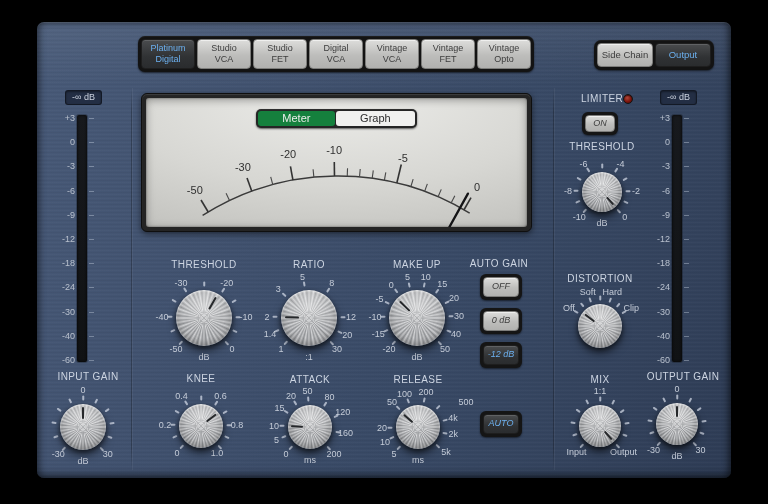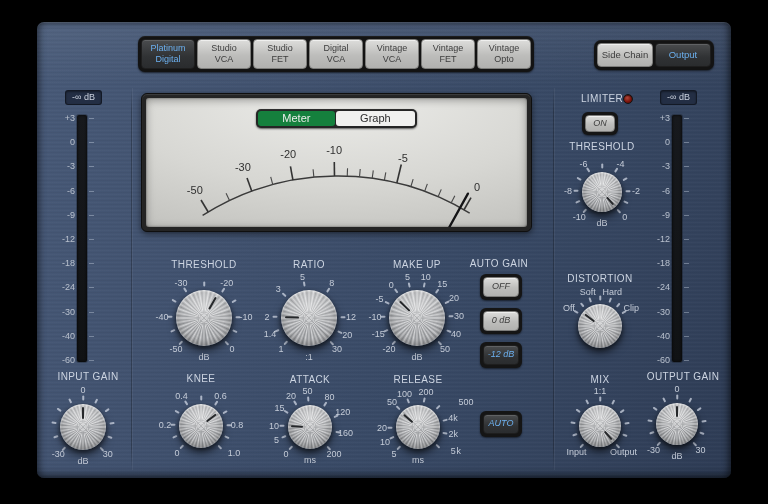--- a/index.html
+++ b/index.html
@@ -305,21 +305,21 @@
         <b></b>
       </div>
     </div>
   <div class="knob" style="left: 179px; top: 404px; height: 44px; width: 44px;">
       <span class="k-title" style="left: 22px; top: -26px;">KNEE</span>
       <span class="k-label" style="left: -2.0887px; top: 48.7532px;">0</span>
       <span class="k-label" style="left: -13.9781px; top: 20.7436px;">0.2</span>
       <span class="k-label" style="left: 2.39299px; top: -8.19214px;">0.4</span>
       <span class="k-label" style="left: 41.607px; top: -8.19214px;">0.6</span>
       <span class="k-label" style="left: 57.9781px; top: 20.7436px;">0.8</span>
-      <span class="k-label" style="left: 55px; top: 48.7532px;">1.0</span>
+      <span class="k-label" style="left: 38px; top: 48.7532px;">1.0</span>
       <i class="k-tick" style="left: 3.26434px; top: 42.8081px; transform: translate(-50%, -50%) rotate(-138deg);"></i>
       <i class="k-tick" style="left: -5.98294px; top: 21.0228px; transform: translate(-50%, -50%) rotate(-88deg);"></i>
       <i class="k-tick" style="left: 6.75011px; top: -1.48278px; transform: translate(-50%, -50%) rotate(-33deg);"></i>
       <i class="k-tick" style="left: 37.2499px; top: -1.48278px; transform: translate(-50%, -50%) rotate(33deg);"></i>
       <i class="k-tick" style="left: 49.9829px; top: 21.0228px; transform: translate(-50%, -50%) rotate(88deg);"></i>
       <i class="k-tick" style="left: 40.7357px; top: 42.8081px; transform: translate(-50%, -50%) rotate(138deg);"></i>
       <i class="k-tick" style="left: -3.77414px; top: 32.9405px; transform: translate(-50%, -50%) rotate(-113deg);"></i>
       <i class="k-tick" style="left: -2.36996px; top: 8.21214px; transform: translate(-50%, -50%) rotate(-60.5deg);"></i>
       <i class="k-tick" style="left: 22px; top: -6px; transform: translate(-50%, -50%) rotate(0deg);"></i>
       <i class="k-tick" style="left: 46.37px; top: 8.21214px; transform: translate(-50%, -50%) rotate(60.5deg);"></i>
@@ -362,21 +362,21 @@
       <span class="k-unit" style="left: 22px; top: 55px;">ms</span>
       <span class="k-label" style="left: -2.0887px; top: 48.7532px;">5</span>
       <span class="k-label" style="left: -10.8876px; top: 36.6425px;">10</span>
       <span class="k-label" style="left: -13.9781px; top: 23.2564px;">20</span>
       <span class="k-label" style="left: -3.89623px; top: -3.0077px;">50</span>
       <span class="k-label" style="left: 8.51416px; top: -11.3786px;">100</span>
       <span class="k-label" style="left: 30.0982px; top: -13.0773px;">200</span>
       <span class="k-label" style="left: 54px; top: -3.45584px; margin-left: 16px;">500</span>
       <span class="k-label" style="left: 56.9306px; top: 13.2908px;">4k</span>
       <span class="k-label" style="left: 57.2133px; top: 29.4848px;">2k</span>
-      <span class="k-label" style="left: 60px; top: 47.0077px; font-family: Liberation Mono, monospace;">5k</span>
+      <span class="k-label" style="left: 50px; top: 47.0077px;">5k</span>
       <i class="k-tick" style="left: 3.26434px; top: 42.8081px; transform: translate(-50%, -50%) rotate(-138deg);"></i>
       <i class="k-tick" style="left: -3.57927px; top: 33.3886px; transform: translate(-50%, -50%) rotate(-114deg);"></i>
       <i class="k-tick" style="left: -5.98294px; top: 22.9772px; transform: translate(-50%, -50%) rotate(-92deg);"></i>
       <i class="k-tick" style="left: 1.85849px; top: 2.54957px; transform: translate(-50%, -50%) rotate(-46deg);"></i>
       <i class="k-tick" style="left: 11.511px; top: -3.96115px; transform: translate(-50%, -50%) rotate(-22deg);"></i>
       <i class="k-tick" style="left: 28.2986px; top: -5.28236px; transform: translate(-50%, -50%) rotate(13deg);"></i>
       <i class="k-tick" style="left: 41.799px; top: 2.20101px; transform: translate(-50%, -50%) rotate(45deg);"></i>
       <i class="k-tick" style="left: 49.1683px; top: 15.2262px; transform: translate(-50%, -50%) rotate(76deg);"></i>
       <i class="k-tick" style="left: 49.3881px; top: 27.8215px; transform: translate(-50%, -50%) rotate(102deg);"></i>
       <i class="k-tick" style="left: 42.1415px; top: 41.4504px; transform: translate(-50%, -50%) rotate(134deg);"></i>

